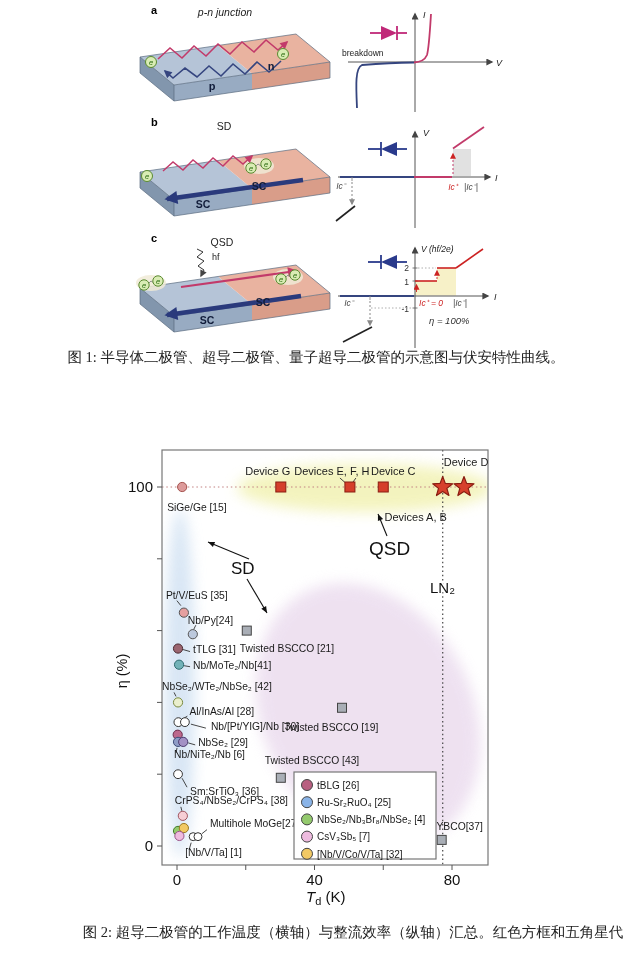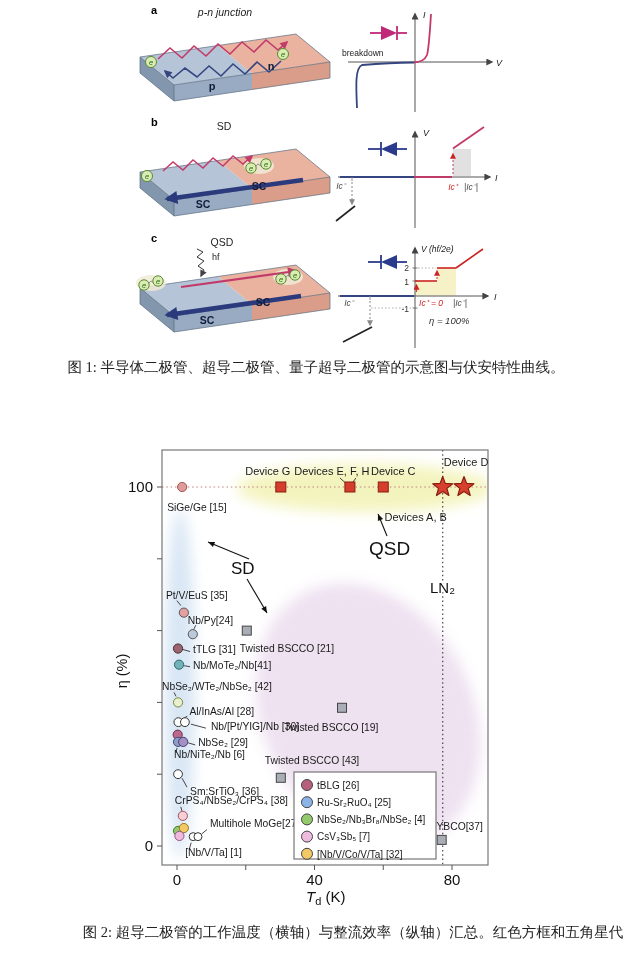--- a/index.html
+++ b/index.html
@@ -4,21 +4,21 @@
 <style>
   html,body{margin:0;padding:0;background:#fff;}
   #page{position:relative;width:632px;height:966px;background:#ffffff;overflow:hidden;
         font-family:"Liberation Sans",sans-serif;color:#1a1a1a;}
   svg{position:absolute;left:0;top:0;}
   #fig1-svg{left:0;top:0;}
   #fig2-wrap{position:absolute;left:110px;top:443px;width:420px;height:470px;}
   #fig2-plot{position:absolute;left:0;top:0;}
   .caption{position:absolute;width:632px;text-align:center;
            font-family:"Liberation Serif",serif;font-size:14.5px;color:#222;line-height:21px;}
-  #caption1{top:357px;}
+  #caption1{top:347px;}
   #caption2{top:922px;padding-left:37px;}
   text{font-family:"Liberation Sans",sans-serif;}
 </style>
 </head>
 <body>
 
 <div id="page">
 
   <svg id="fig1-svg" width="632" height="356" viewBox="0 0 632 356">
     <defs>

